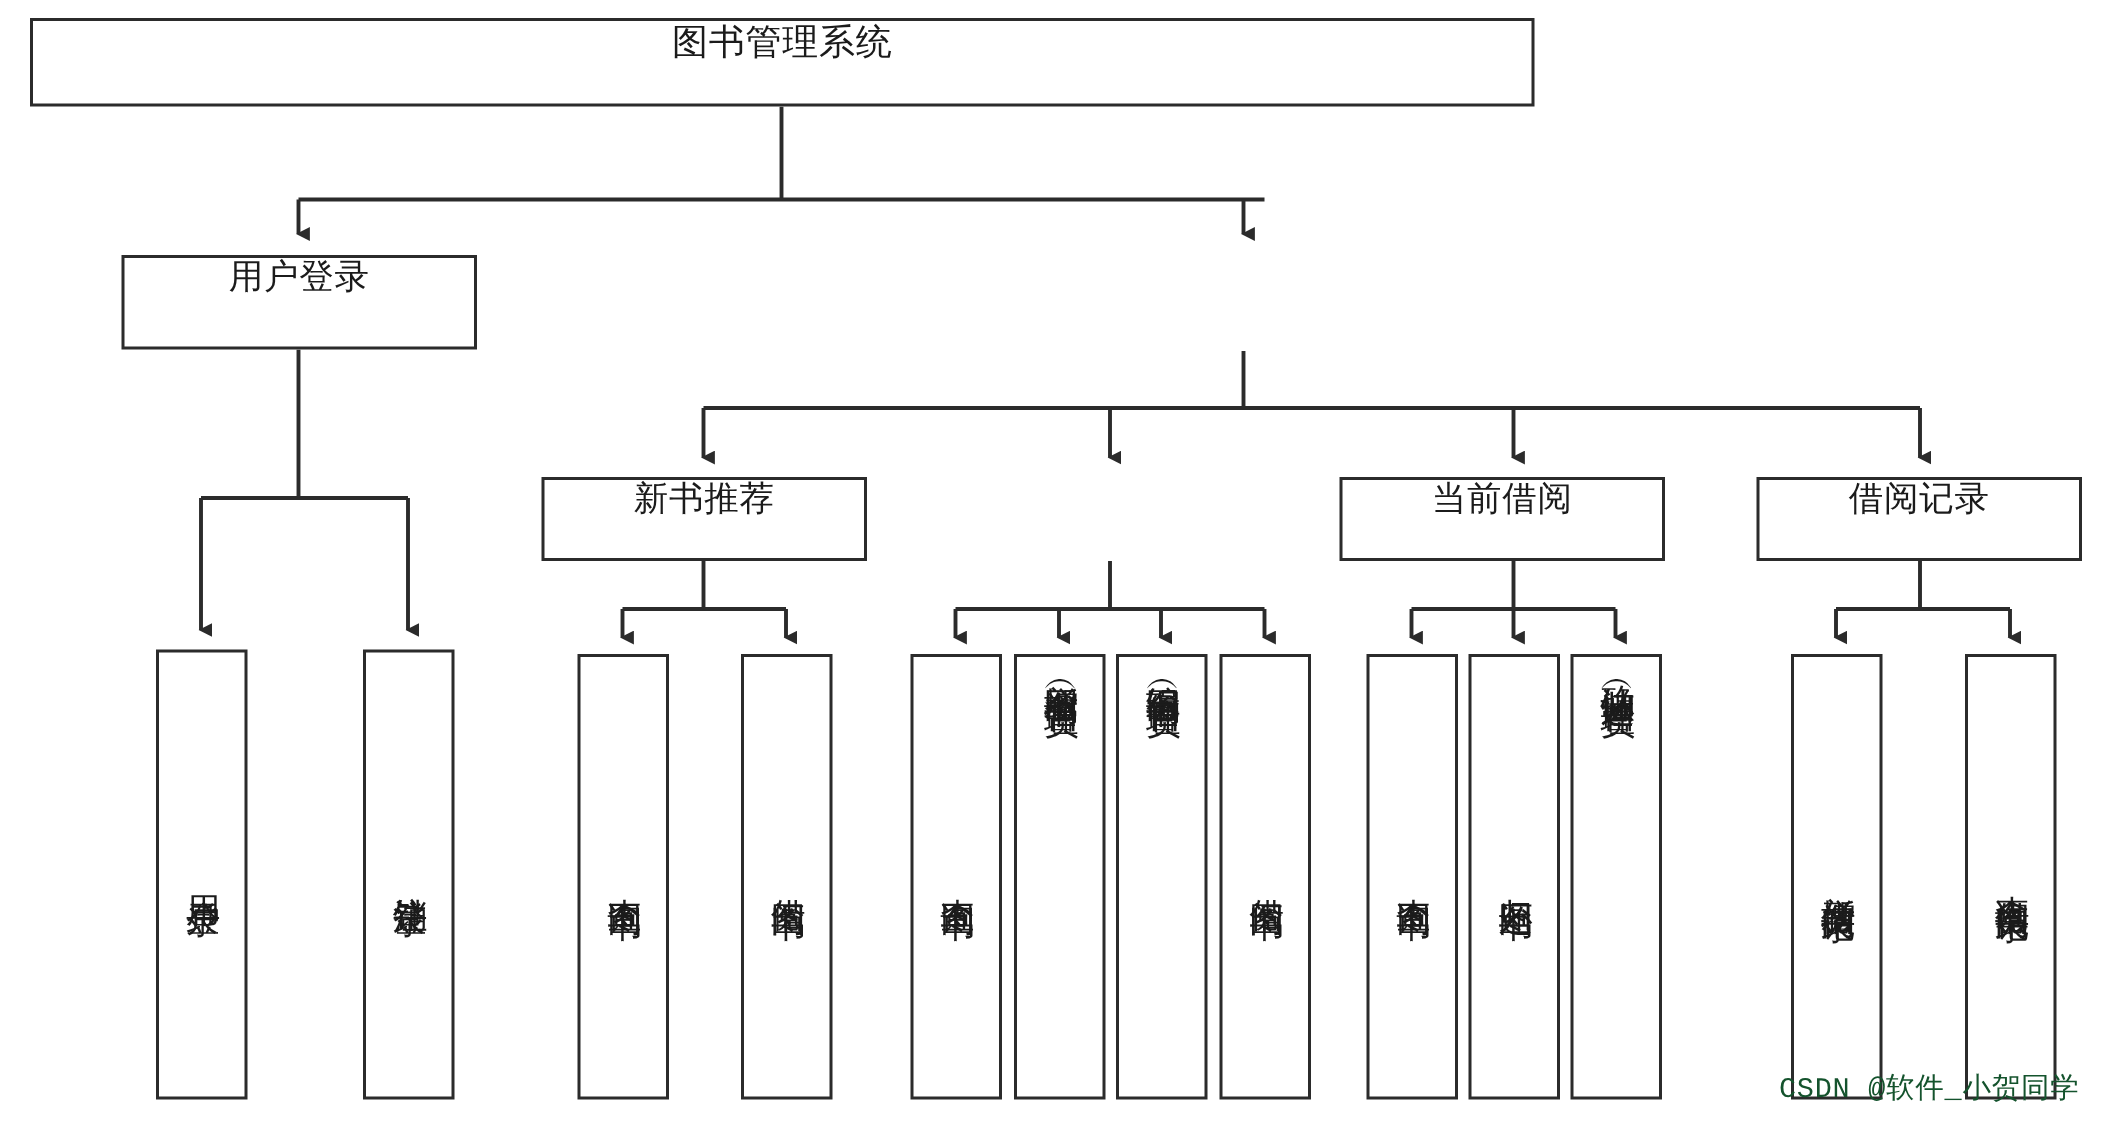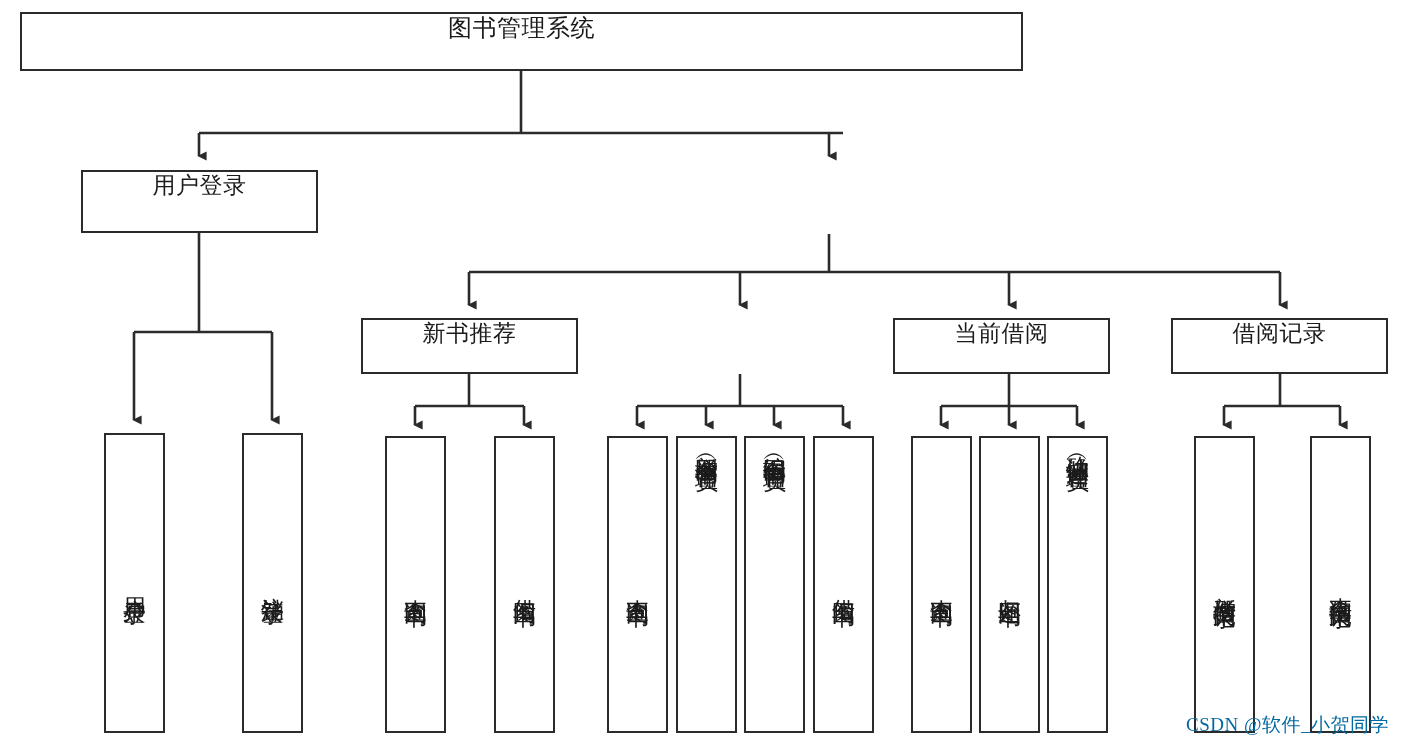--- a/index.html
+++ b/index.html
@@ -67,24 +67,24 @@
   }
   .node.vert.center .label {
     margin-top: auto;
     margin-bottom: auto;
   }
   .watermark {
     position: absolute;
     left: 1186px;
     top: 712px;
     font-size: 19px;
-    color: #0369a1;
+    color: #14532d;
     white-space: nowrap;
     letter-spacing: 0.5px;
-    font-family: Liberation Serif, serif;
+    font-family: Liberation Mono, monospace;
   }
 </style>
 </head>
 <body>
 
 <div id="canvas">
 
   <svg class="edges" viewBox="0 0 1405 747" xmlns="http://www.w3.org/2000/svg">
     <defs>
       <marker id="arrow" markerWidth="10" markerHeight="10" refX="4.6" refY="7.6" orient="auto" markerUnits="userSpaceOnUse">

